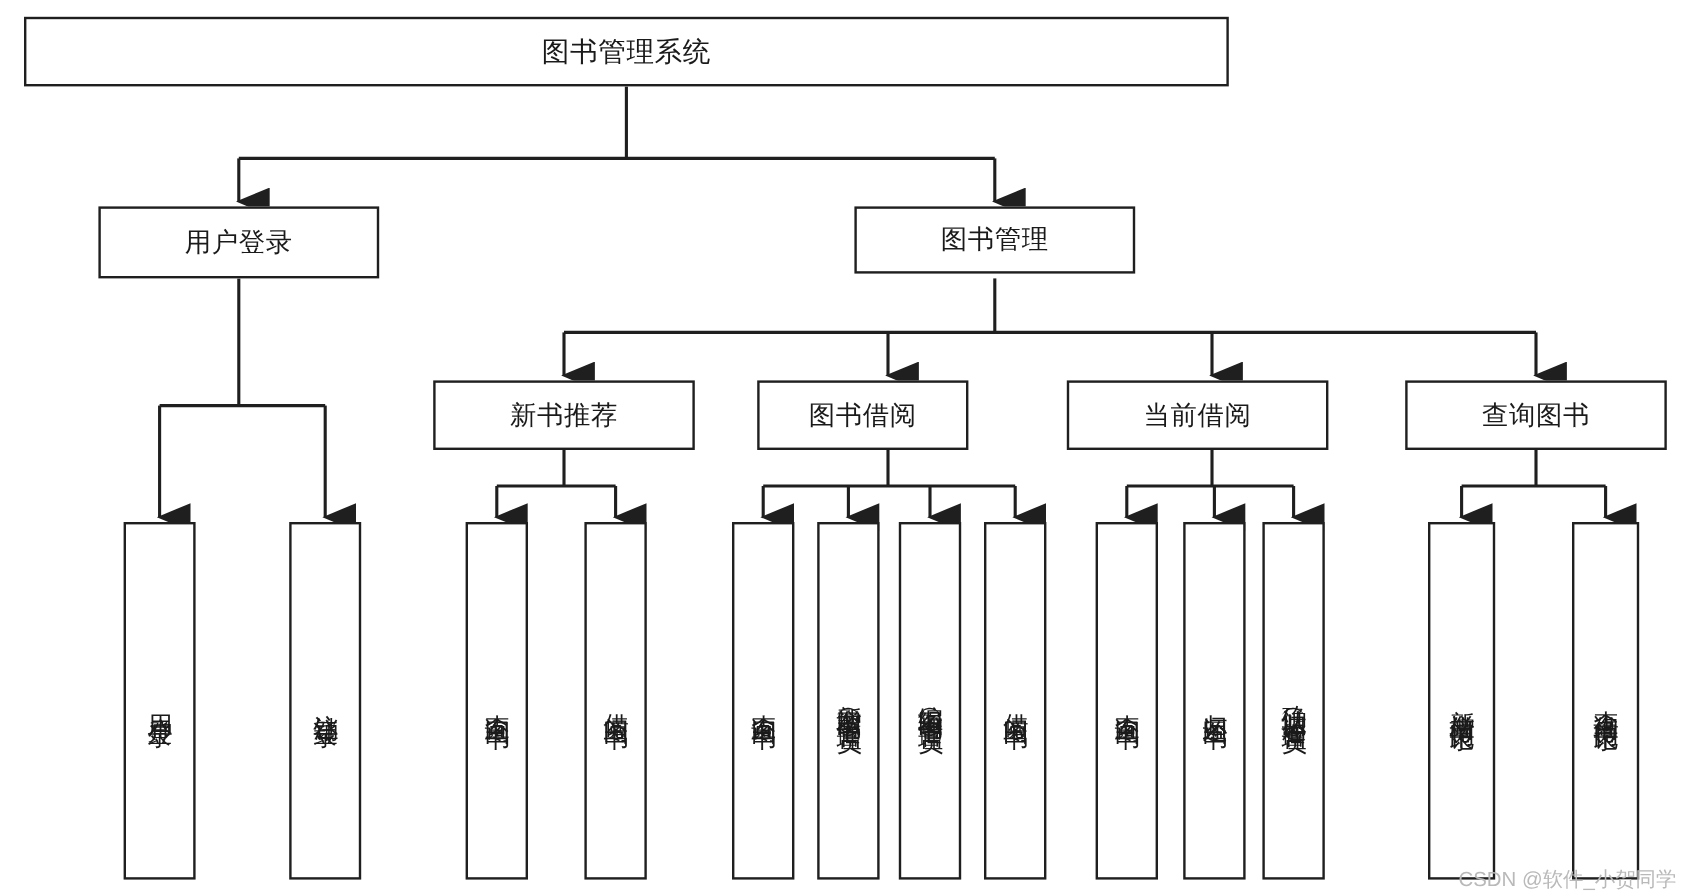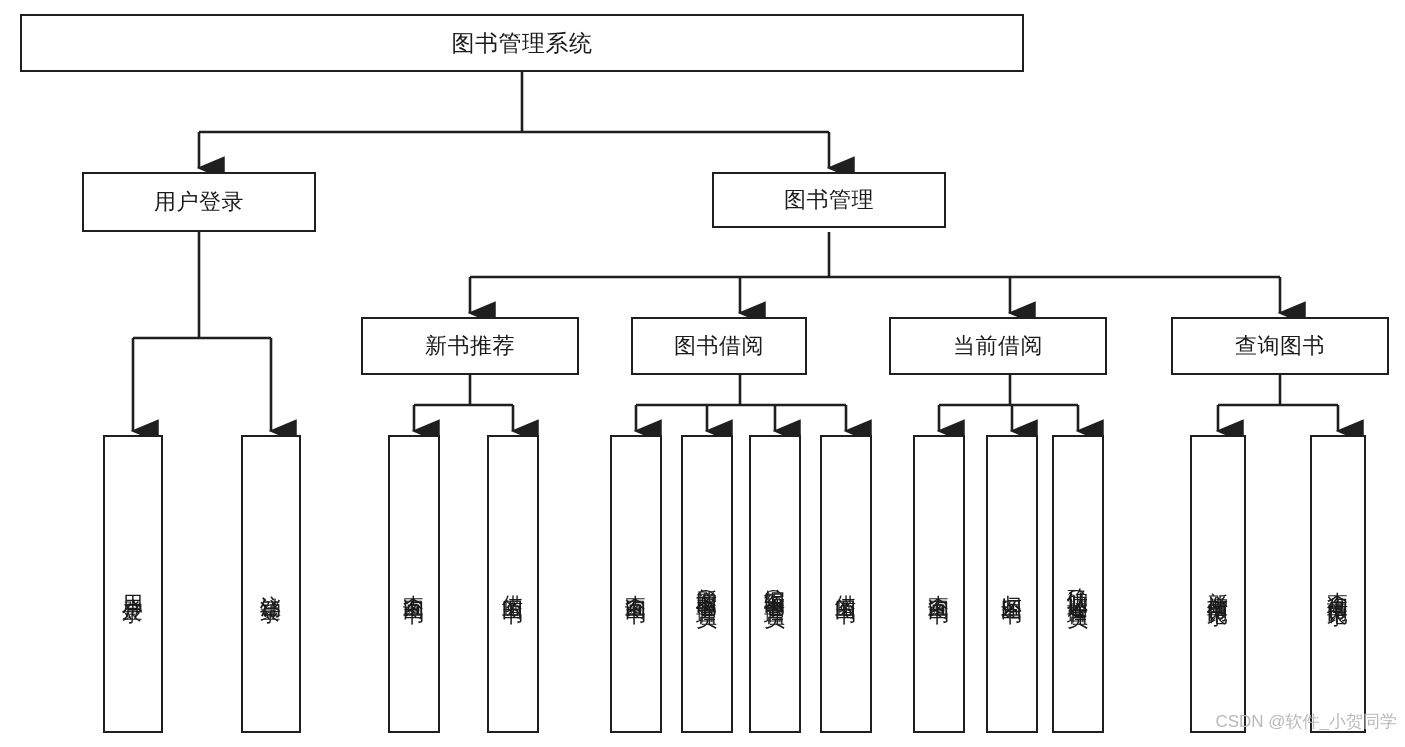--- a/index.html
+++ b/index.html
@@ -55,21 +55,21 @@
     white-space: normal;
     line-height: 1.0;
     letter-spacing: 3px;
     max-height: 268px;
     font-size: 21px;
   }
   .node.root .node-label { font-size: 23px; }
   #watermark {
     position: absolute;
     right: 8px;
-    bottom: 14px;
+    bottom: 3px;
     font-size: 17px;
     color: #b9b9b9;
     z-index: 5;
     white-space: nowrap;
     font-family: "Liberation Sans", "DejaVu Sans", sans-serif;
   }
 </style>
 </head>
 <body>
 

